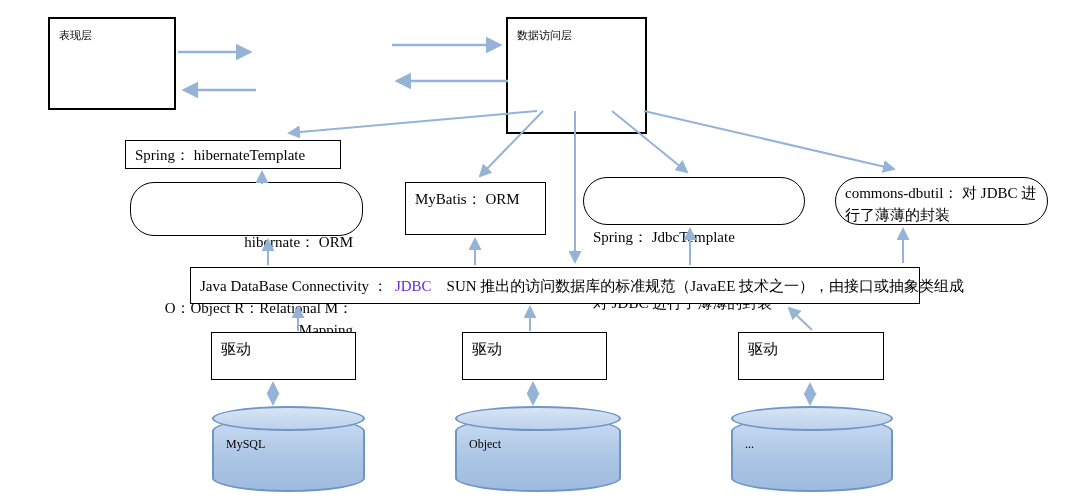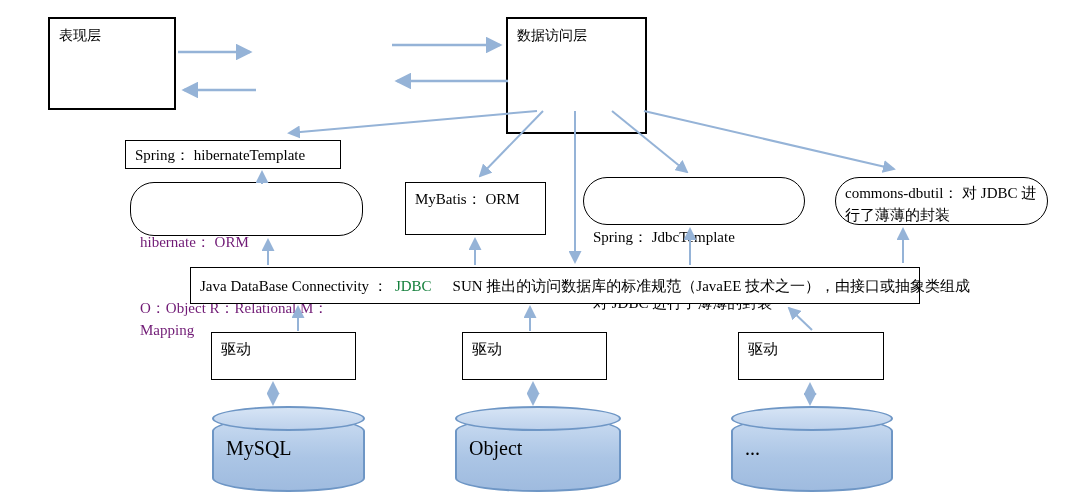--- a/index.html
+++ b/index.html
@@ -4,42 +4,42 @@
 <style>
   html,body{margin:0;padding:0;background:#fff;}
   .canvas{
     position:relative;width:1074px;height:504px;background:#fff;overflow:hidden;
     font-family:"Liberation Serif","DejaVu Serif",serif;color:#000;
   }
   .box{
     position:absolute;border:1px solid #000;background:#fff;box-sizing:border-box;
     font-size:15px;line-height:21px;padding:6px 9px;white-space:pre-wrap;
   }
-  .layer{border-width:2px;font-size:14px;}
+  .layer{border-width:2px;font-size:11px;}
   .two-line{padding-top:4px;line-height:22px;border-radius:24px;}
-  .red{color:#701a75;}
+  .red{color:#000000;text-align:right;}
   .jdbc-line{padding-top:8px;white-space:nowrap;}
-  .jdbc-blue{color:#15803d;margin:0 7px 0 7px;}
-  .jdbc-suffix{margin-left:14px;}
+  .jdbc-blue{color:#6d28d9;margin:0 7px 0 7px;}
+  .jdbc-suffix{margin-left:8px;}
   .overlay{position:absolute;left:0;top:0;width:1074px;height:504px;pointer-events:none;}
   .arrow{stroke:#95b3d7;stroke-width:2;fill:none;}
   .arrow.thick{stroke-width:2.6;}
   
   .cyl{position:absolute;}
   .cyl-side{
     position:absolute;left:0;right:0;top:11px;bottom:0;box-sizing:border-box;
     background:linear-gradient(180deg,#c9dbf1 0%,#abc5e5 55%,#9fbbdf 100%);
     border:2px solid #6e96c5;border-radius:50% / 14px;
   }
   .cyl-lid{
     position:absolute;left:0;right:0;top:0;height:25px;box-sizing:border-box;
     background:linear-gradient(180deg,#d6e4f5,#bed2ec);
     border:2px solid #6e96c5;border-radius:50%;
   }
-  .cyl-label{position:absolute;left:14px;top:31px;font-size:20px;}
+  .cyl-label{position:absolute;left:14px;top:31px;font-size:12px;}
 </style>
 </head>
 <body>
 
 <div class="canvas">
 
   <div class="box layer" style="left:48px;top:17px;width:128px;height:93px;">表现层</div>
 
 
   <div class="box layer" style="left:506px;top:17px;width:141px;height:117px;">数据访问层</div>

